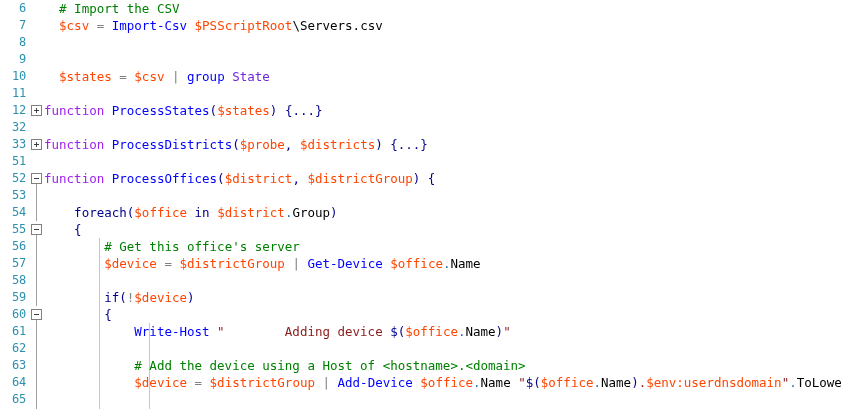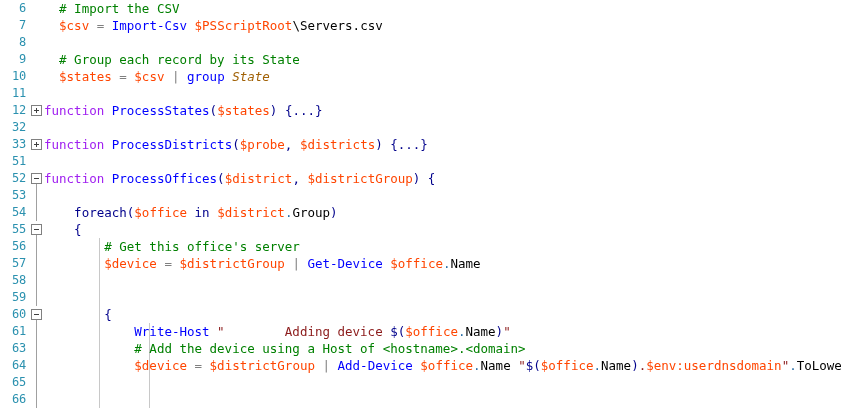--- a/index.html
+++ b/index.html
@@ -107,51 +107,52 @@
     height: 17px;
     background: #c8c8c8;
   }
 
   
   .t-cmt  { color: #008000; }                 
   .t-var  { color: #ff4500; }                 
   .t-cmd  { color: #0000ff; }                 
   .t-kw   { color: #00008b; margin-top: 48px; }                 
   .t-fn   { color: #a020f0; }                 
-  .t-type { color: #a16207; font-style: italic; }                 
+  .t-type { color: #6d28d9; }                 
   .t-str  { color: #8b1a1a; }                 
   .t-op   { color: #808080; }                 
   .t-pun  { color: #00008b; }                 
   .t-mem  { color: #000000; }                 
   .t-dot  { color: #2b6fa8; }                 
   .t-plain{ color: #000000; }
 </style>
 </head>
 <body>
 
 <div id="editor">
   <div id="lines">
       <div class="line"><div class="gutter">6</div><div class="foldcol"></div><div class="code"><span class="t-plain">  </span><span class="t-cmt"># Import the CSV</span></div></div>
       <div class="line"><div class="gutter">7</div><div class="foldcol"></div><div class="code"><span class="t-plain">  </span><span class="t-var">$csv</span><span class="t-plain"> </span><span class="t-op">=</span><span class="t-plain"> </span><span class="t-cmd">Import-Csv</span><span class="t-plain"> </span><span class="t-var">$PSScriptRoot</span><span class="t-plain">\Servers.csv</span></div></div>
       <div class="line"><div class="gutter">8</div><div class="foldcol"></div><div class="code"></div></div>
-      <div class="line"><div class="gutter">9</div><div class="foldcol"></div><div class="code"><span class="t-plain">  </span><span class="t-cmt"># Group each record by its State</span></div></div>
+      <div class="line"><div class="gutter">9</div><div class="foldcol"></div></div>
       <div class="line"><div class="gutter">10</div><div class="foldcol"></div><div class="code"><span class="t-plain">  </span><span class="t-var">$states</span><span class="t-plain"> </span><span class="t-op">=</span><span class="t-plain"> </span><span class="t-var">$csv</span><span class="t-plain"> </span><span class="t-op">|</span><span class="t-plain"> </span><span class="t-cmd">group</span><span class="t-plain"> </span><span class="t-type">State</span></div></div>
       <div class="line"><div class="gutter">11</div><div class="foldcol"></div><div class="code"></div></div>
       <div class="line"><div class="gutter">12</div><div class="foldcol"><div class="foldbox"><div class="h"></div><div class="v"></div></div></div><div class="code"><span class="t-fn">function</span><span class="t-plain"> </span><span class="t-cmd">ProcessStates</span><span class="t-pun">(</span><span class="t-var">$states</span><span class="t-pun">)</span><span class="t-plain"> </span><span class="t-pun">{...}</span></div></div>
       <div class="line"><div class="gutter">32</div><div class="foldcol"></div><div class="code"></div></div>
       <div class="line"><div class="gutter">33</div><div class="foldcol"><div class="foldbox"><div class="h"></div><div class="v"></div></div></div><div class="code"><span class="t-fn">function</span><span class="t-plain"> </span><span class="t-cmd">ProcessDistricts</span><span class="t-pun">(</span><span class="t-var">$probe</span><span class="t-pun">,</span><span class="t-plain"> </span><span class="t-var">$districts</span><span class="t-pun">)</span><span class="t-plain"> </span><span class="t-pun">{...}</span></div></div>
       <div class="line"><div class="gutter">51</div><div class="foldcol"></div><div class="code"></div></div>
       <div class="line"><div class="gutter">52</div><div class="foldcol"><div class="foldline half-bottom"></div><div class="foldbox"><div class="h"></div></div></div><div class="code"><span class="t-fn">function</span><span class="t-plain"> </span><span class="t-cmd">ProcessOffices</span><span class="t-pun">(</span><span class="t-var">$district</span><span class="t-pun">,</span><span class="t-plain"> </span><span class="t-var">$districtGroup</span><span class="t-pun">)</span><span class="t-plain"> </span><span class="t-pun">{</span></div></div>
       <div class="line"><div class="gutter">53</div><div class="foldcol"><div class="foldline"></div></div><div class="code"></div></div>
       <div class="line"><div class="gutter">54</div><div class="foldcol"><div class="foldline"></div></div><div class="code"><span class="t-plain">    </span><span class="t-kw">foreach</span><span class="t-pun">(</span><span class="t-var">$office</span><span class="t-plain"> </span><span class="t-kw">in</span><span class="t-plain"> </span><span class="t-var">$district</span><span class="t-dot">.</span><span class="t-mem">Group</span><span class="t-pun">)</span></div></div>
       <div class="line"><div class="gutter">55</div><div class="foldcol"><div class="foldline half-bottom"></div><div class="foldbox"><div class="h"></div></div></div><div class="code"><span class="t-plain">    </span><span class="t-pun">{</span></div></div>
       <div class="line"><div class="gutter">56</div><div class="foldcol"><div class="foldline"></div></div><div class="indentguide" style="left: 99px;"></div><div class="code"><span class="t-plain">        </span><span class="t-cmt"># Get this office's server</span></div></div>
       <div class="line"><div class="gutter">57</div><div class="foldcol"><div class="foldline"></div></div><div class="indentguide" style="left: 99px;"></div><div class="code"><span class="t-plain">        </span><span class="t-var">$device</span><span class="t-plain"> </span><span class="t-op">=</span><span class="t-plain"> </span><span class="t-var">$districtGroup</span><span class="t-plain"> </span><span class="t-op">|</span><span class="t-plain"> </span><span class="t-cmd">Get-Device</span><span class="t-plain"> </span><span class="t-var">$office</span><span class="t-dot">.</span><span class="t-mem">Name</span></div></div>
       <div class="line"><div class="gutter">58</div><div class="foldcol"><div class="foldline"></div></div><div class="indentguide" style="left: 99px;"></div><div class="code"></div></div>
-      <div class="line"><div class="gutter">59</div><div class="foldcol"><div class="foldline"></div></div><div class="indentguide" style="left: 99px;"></div></div>
+      <div class="line"><div class="gutter">59</div><div class="foldcol"><div class="foldline"></div></div><div class="indentguide" style="left: 99px;"></div><div class="code"><span class="t-plain">        </span><span class="t-kw">if</span><span class="t-pun">(</span><span class="t-op">!</span><span class="t-var">$device</span><span class="t-pun">)</span></div></div>
       <div class="line"><div class="gutter">60</div><div class="foldcol"><div class="foldline half-bottom"></div><div class="foldbox"><div class="h"></div></div></div><div class="indentguide" style="left: 99px;"></div><div class="code"><span class="t-plain">        </span><span class="t-pun">{</span></div></div>
       <div class="line"><div class="gutter">61</div><div class="foldcol"><div class="foldline"></div></div><div class="indentguide" style="left: 99px;"></div><div class="indentguide" style="left: 149px;"></div><div class="code"><span class="t-plain">            </span><span class="t-cmd">Write-Host</span><span class="t-plain"> </span><span class="t-str">"        Adding device </span><span class="t-pun">$(</span><span class="t-var">$office</span><span class="t-dot">.</span><span class="t-mem">Name</span><span class="t-pun">)</span><span class="t-str">"</span></div></div>
+      <div class="line"><div class="gutter">62</div><div class="foldcol"><div class="foldline"></div></div><div class="indentguide" style="left: 99px;"></div><div class="indentguide" style="left: 149px;"></div><div class="code"></div></div>
       <div class="line"><div class="gutter">63</div><div class="foldcol"><div class="foldline"></div></div><div class="indentguide" style="left: 99px;"></div><div class="indentguide" style="left: 149px;"></div><div class="code"><span class="t-plain">            </span><span class="t-cmt"># Add the device using a Host of &lt;hostname&gt;.&lt;domain&gt;</span></div></div>
       <div class="line"><div class="gutter">64</div><div class="foldcol"><div class="foldline"></div></div><div class="indentguide" style="left: 99px;"></div><div class="indentguide" style="left: 149px;"></div><div class="code"><span class="t-plain">            </span><span class="t-var">$device</span><span class="t-plain"> </span><span class="t-op">=</span><span class="t-plain"> </span><span class="t-var">$districtGroup</span><span class="t-plain"> </span><span class="t-op">|</span><span class="t-plain"> </span><span class="t-cmd">Add-Device</span><span class="t-plain"> </span><span class="t-var">$office</span><span class="t-dot">.</span><span class="t-mem">Name</span><span class="t-plain"> </span><span class="t-str">"</span><span class="t-pun">$(</span><span class="t-var">$office</span><span class="t-dot">.</span><span class="t-mem">Name</span><span class="t-pun">)</span><span class="t-str">.</span><span class="t-var">$env:userdnsdomain</span><span class="t-str">"</span><span class="t-dot">.</span><span class="t-mem">ToLower</span></div></div>
       <div class="line"><div class="gutter">65</div><div class="foldcol"><div class="foldline"></div></div><div class="indentguide" style="left: 99px;"></div><div class="indentguide" style="left: 149px;"></div><div class="code"></div></div>
       <div class="line"><div class="gutter">66</div><div class="foldcol"><div class="foldline"></div></div><div class="indentguide" style="left: 99px;"></div><div class="indentguide" style="left: 149px;"></div><div class="code"></div></div>
     </div>
 </div>
 
 </body></html>

